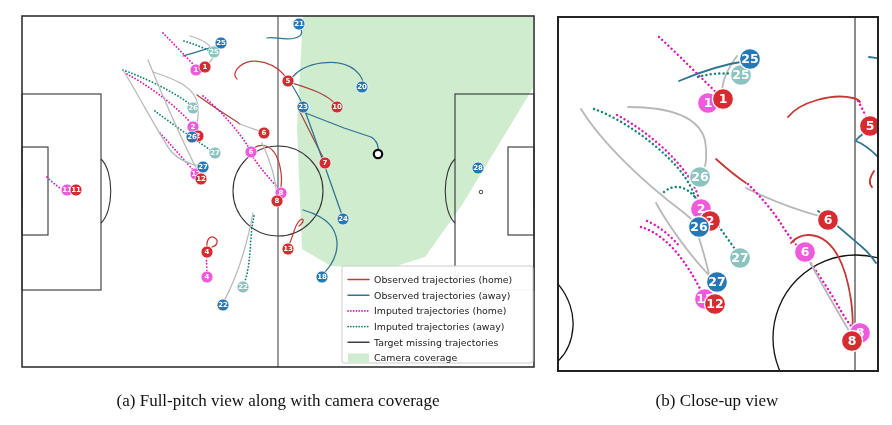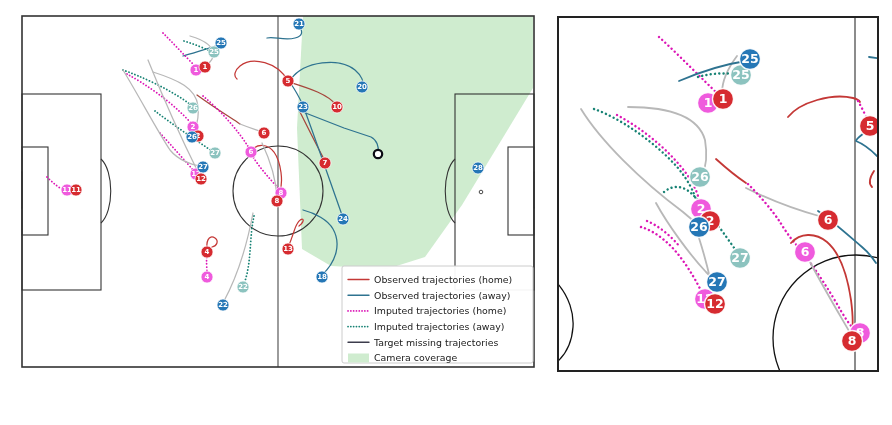--- a/index.html
+++ b/index.html
@@ -322,13 +322,15 @@
         <g>
           <line x1="348" y1="342.3" x2="369" y2="342.3" stroke="#3c3c4c" stroke-width="1.4" stroke-linecap="round"></line>
           <text x="374" y="345.7" font-size="9.4" fill="#1a1a1a" font-family="&quot;DejaVu Sans&quot;, sans-serif">Target missing trajectories</text>
         </g>
         <g>
           <rect x="348" y="353.5" width="21" height="9" fill="#cfeccf"></rect>
           <text x="374" y="361.4" font-size="9.4" fill="#1a1a1a" font-family="&quot;DejaVu Sans&quot;, sans-serif">Camera coverage</text>
         </g>
       </g>
     </svg>
+  <div class="cap cap-a">(a) Full-pitch view along with camera coverage</div>
+  <div class="cap cap-b">(b) Close-up view</div>
 </div>
 
 </body></html>

